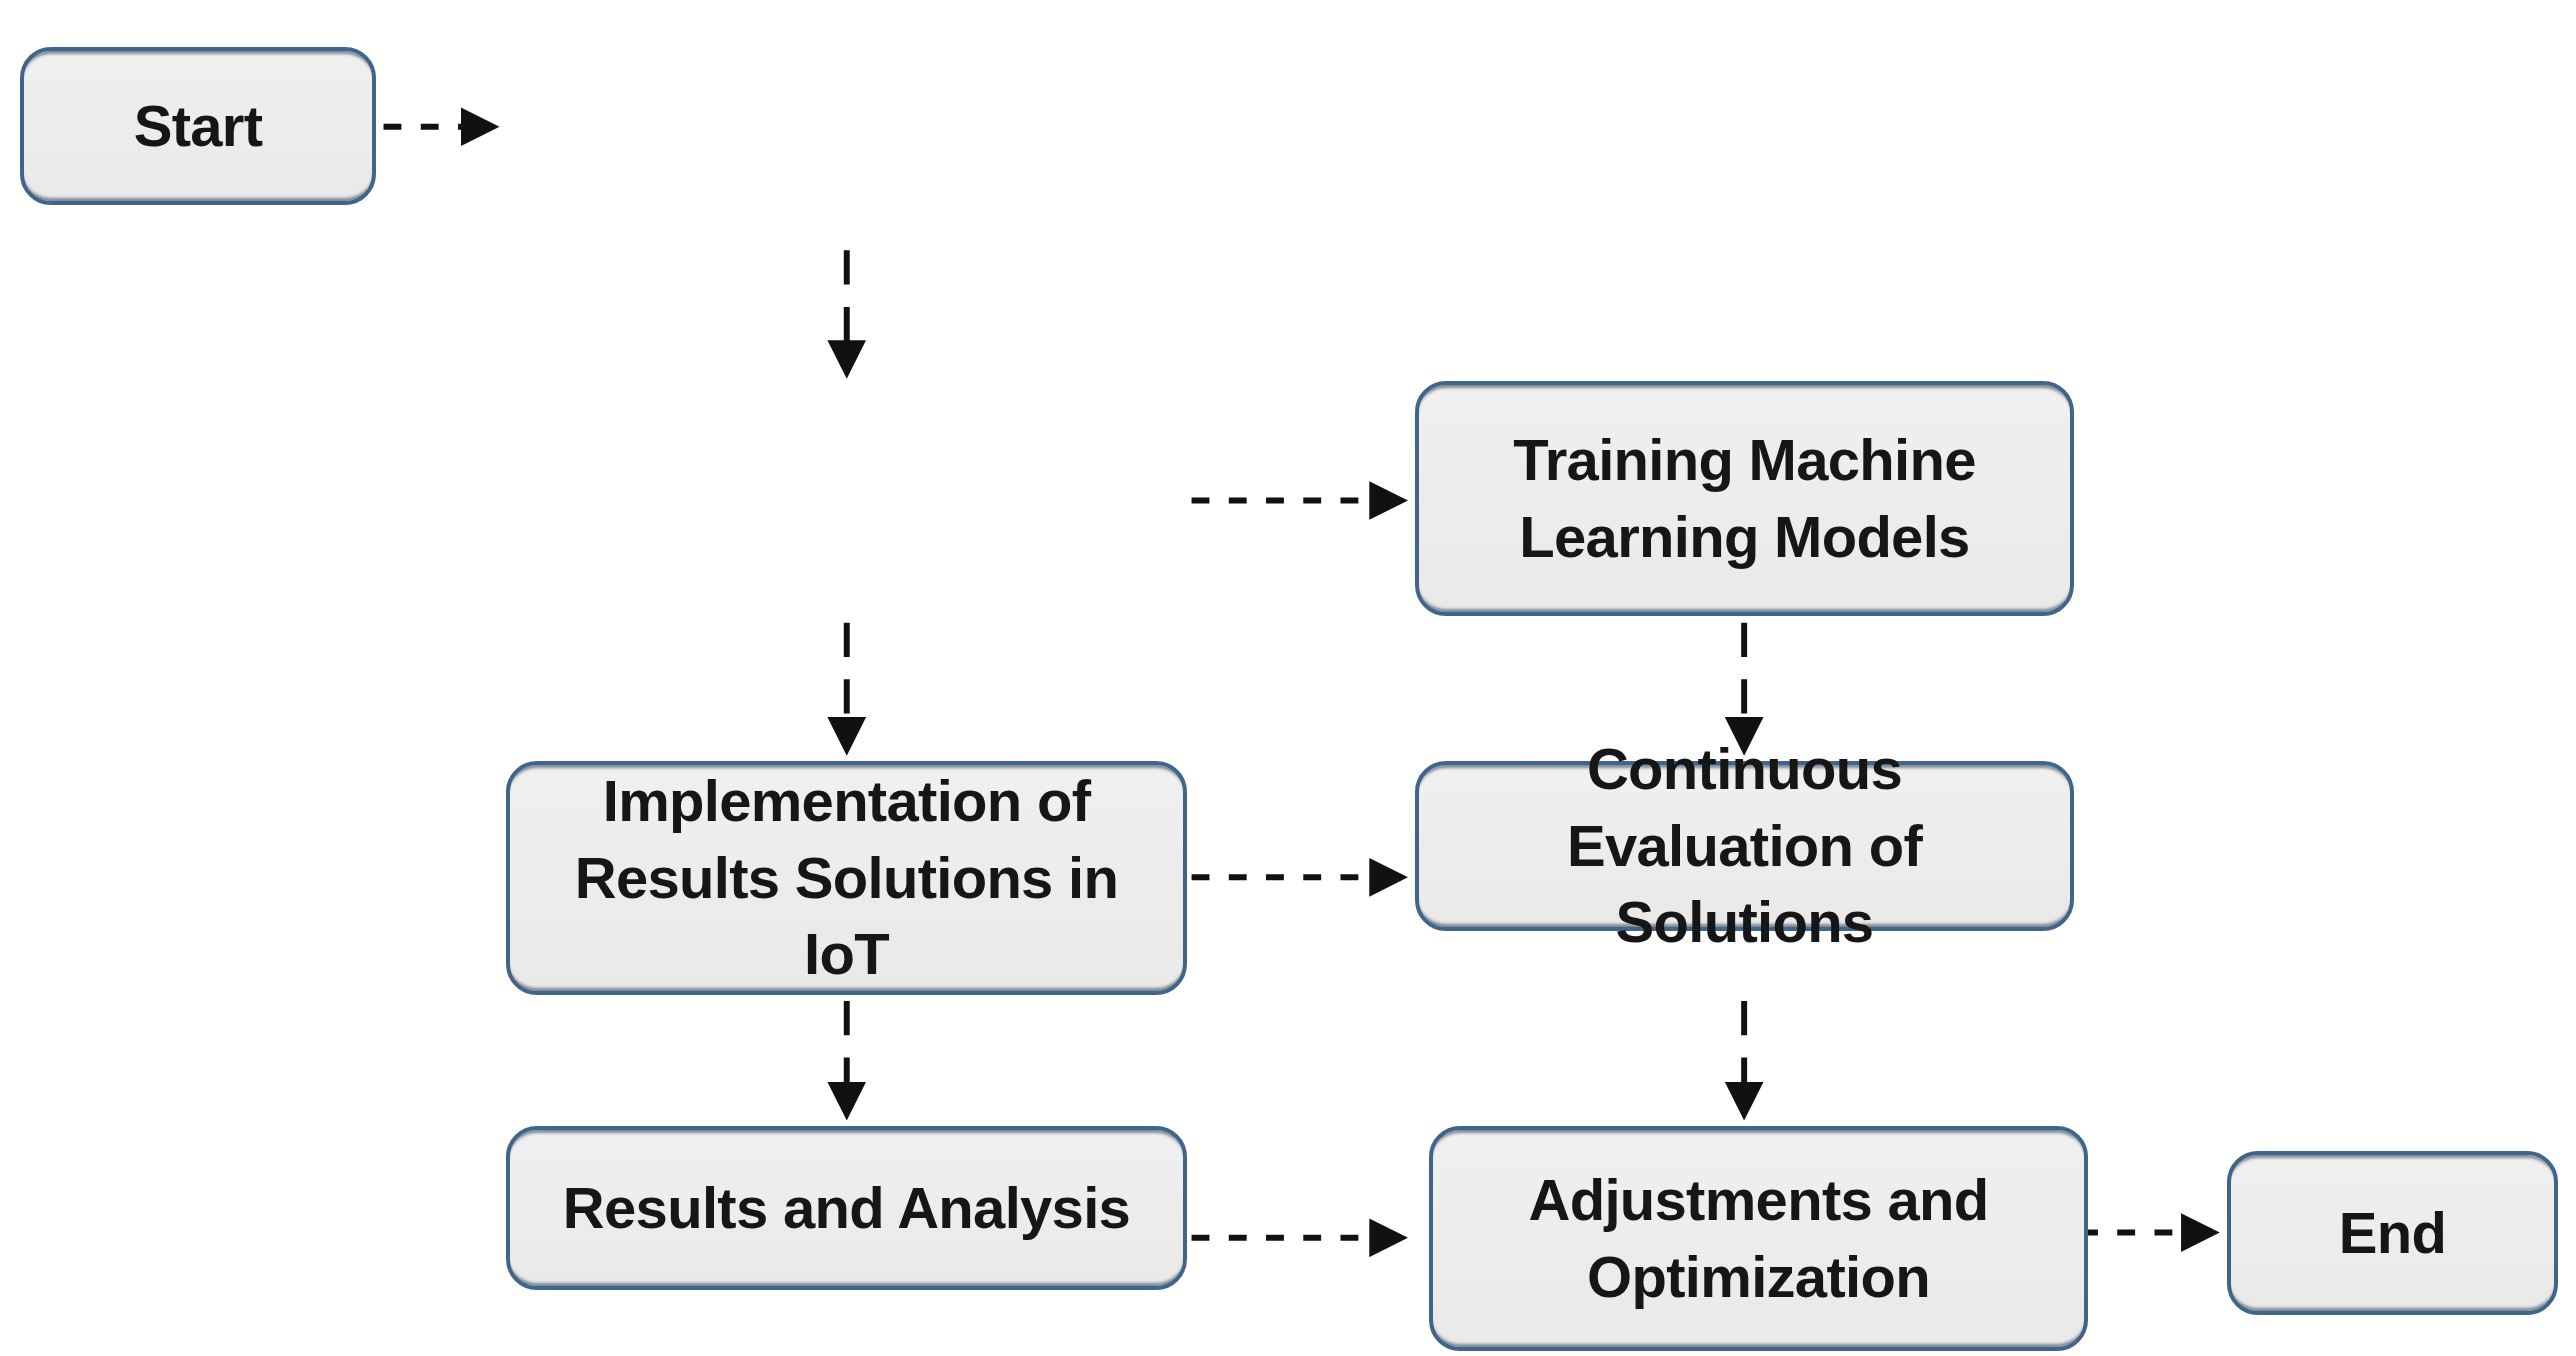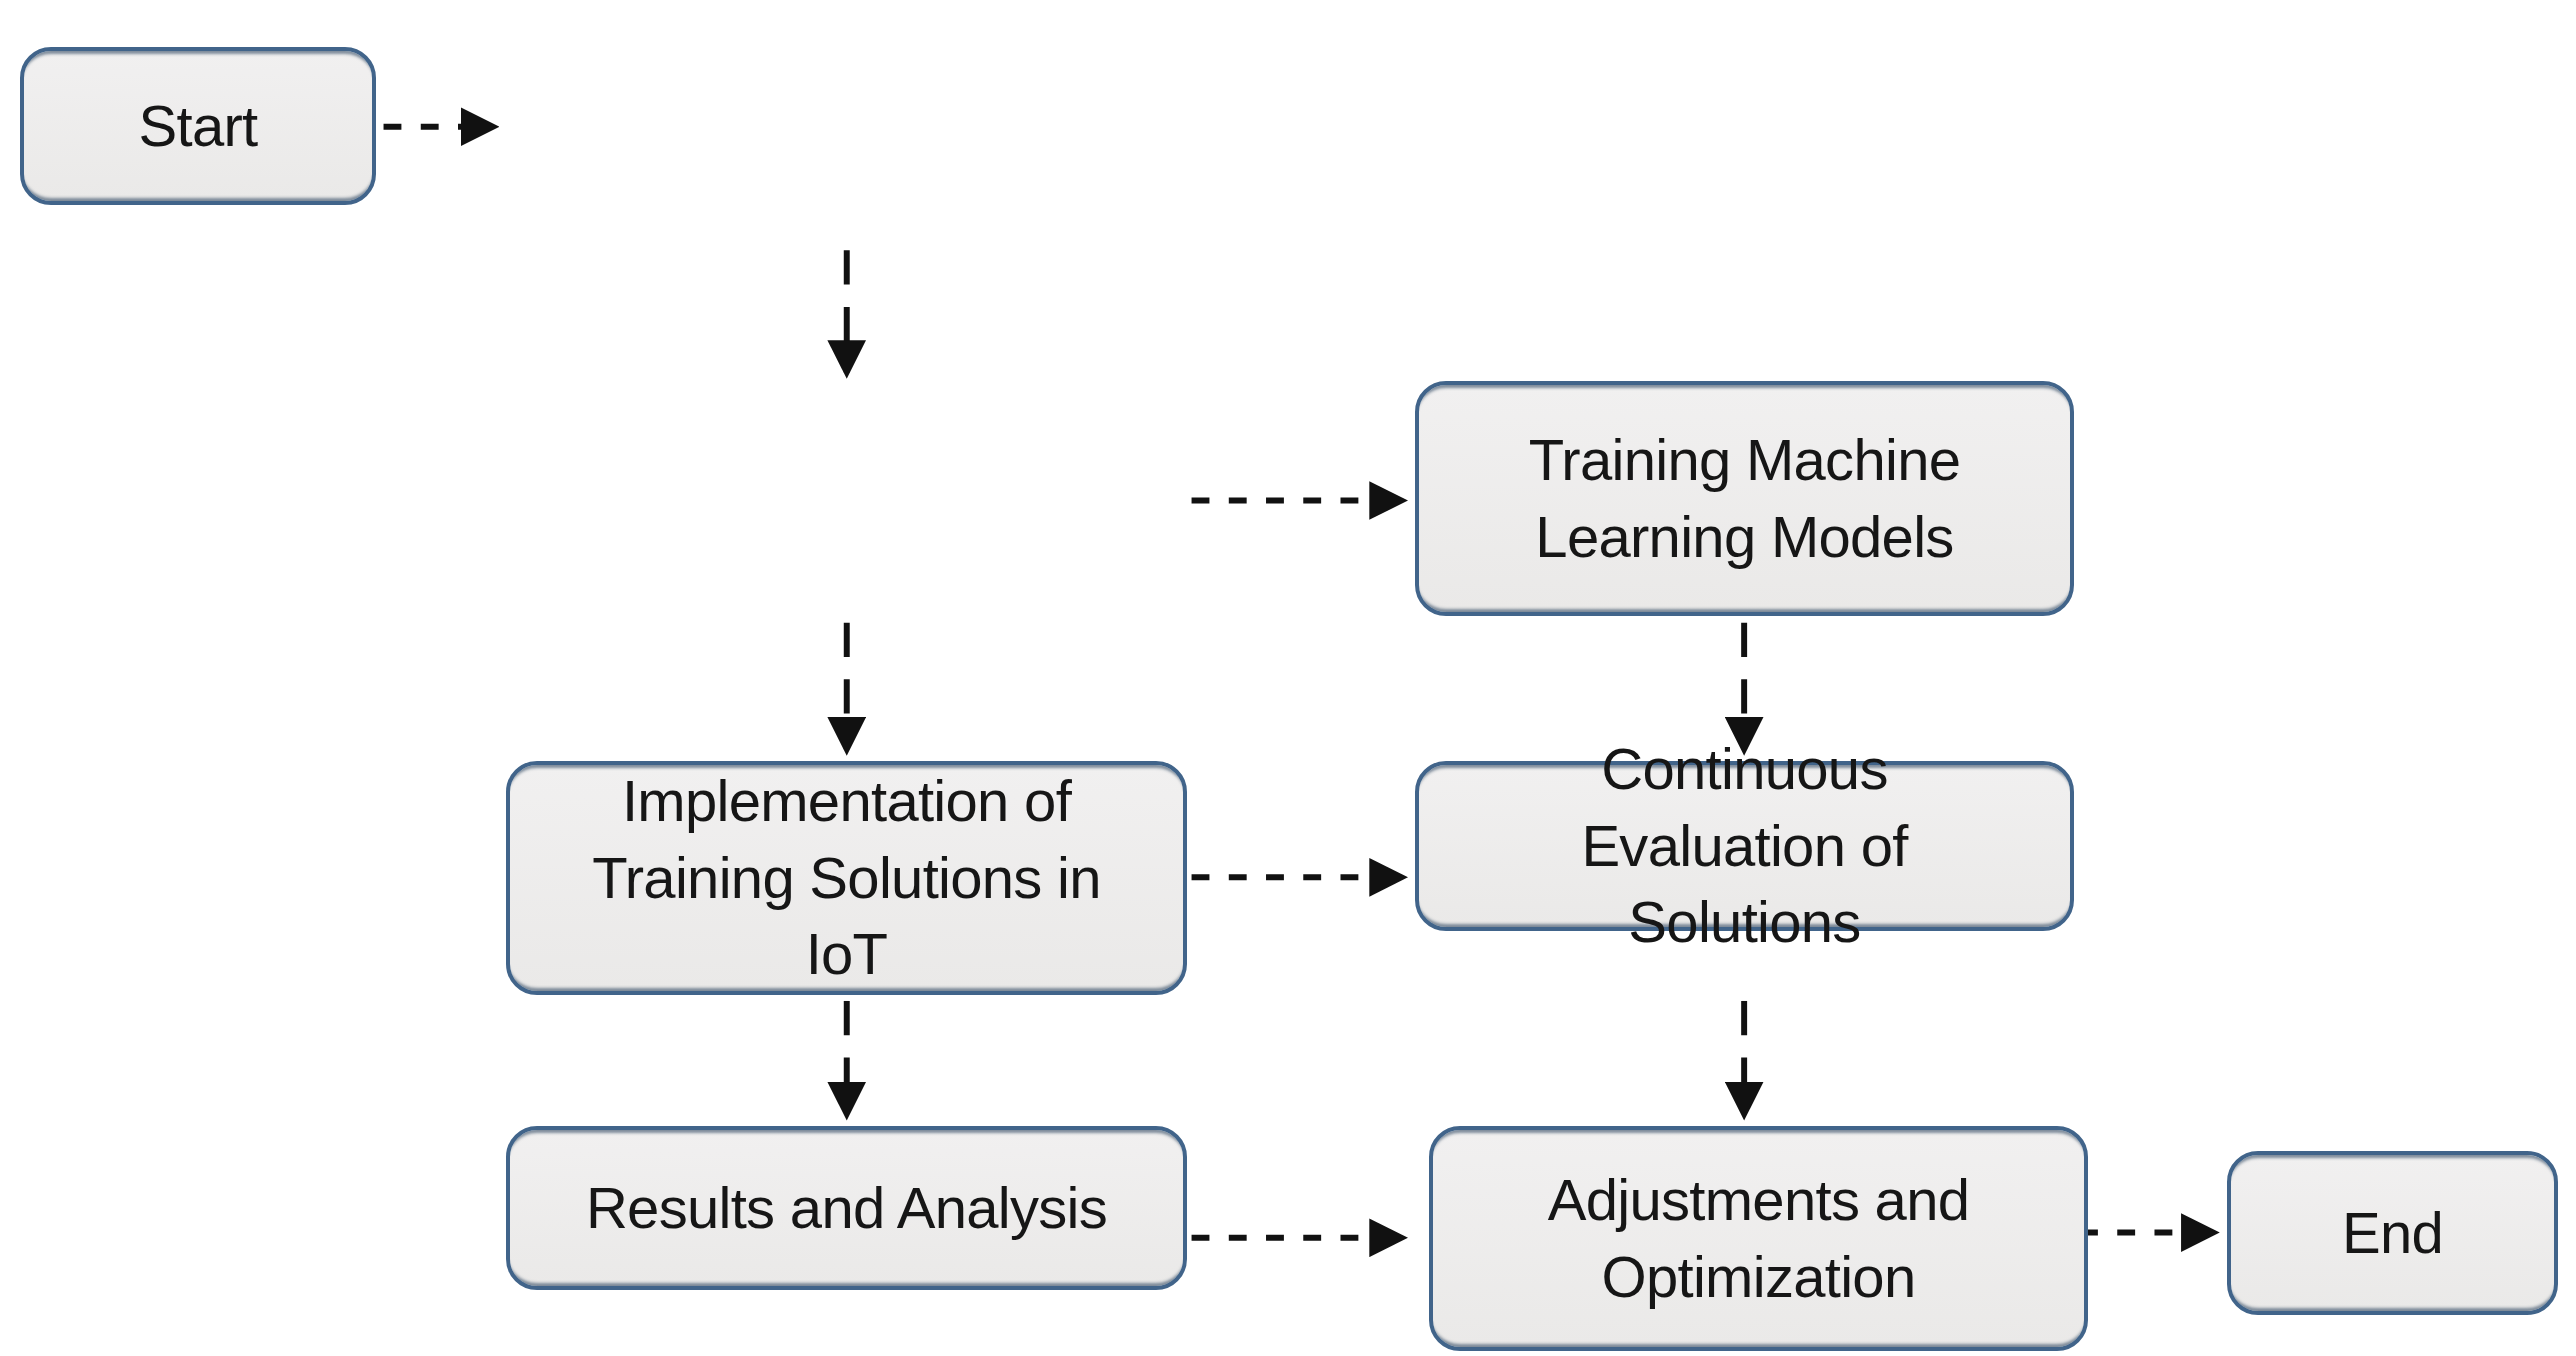--- a/index.html
+++ b/index.html
@@ -7,20 +7,21 @@
     padding: 0;
     background: #ffffff;
     font-family: "Liberation Sans", sans-serif;
   }
   .canvas {
     position: relative;
     width: 2576px;
     height: 1357px;
     background: #ffffff;
     overflow: hidden;
+    font-weight: bold;
   }
   .edges-layer {
     position: absolute;
     left: 0; top: 0;
     width: 2576px;
     height: 1357px;
   }
   .edge {
     stroke: #111111;
     stroke-width: 8;
@@ -84,21 +85,21 @@
   </svg>
 
   <div class="node n-start">Start</div>
 
 
 
   <div class="node n-training">Training Machine
 Learning Models</div>
 
   <div class="node n-implementation">Implementation of
-Training Solutions in
+Results Solutions in
 IoT</div>
 
   <div class="node n-continuous">Continuous
 Evaluation of
 Solutions</div>
 
   <div class="node n-results">Results and Analysis</div>
 
   <div class="node n-adjustments">Adjustments and
 Optimization</div>

